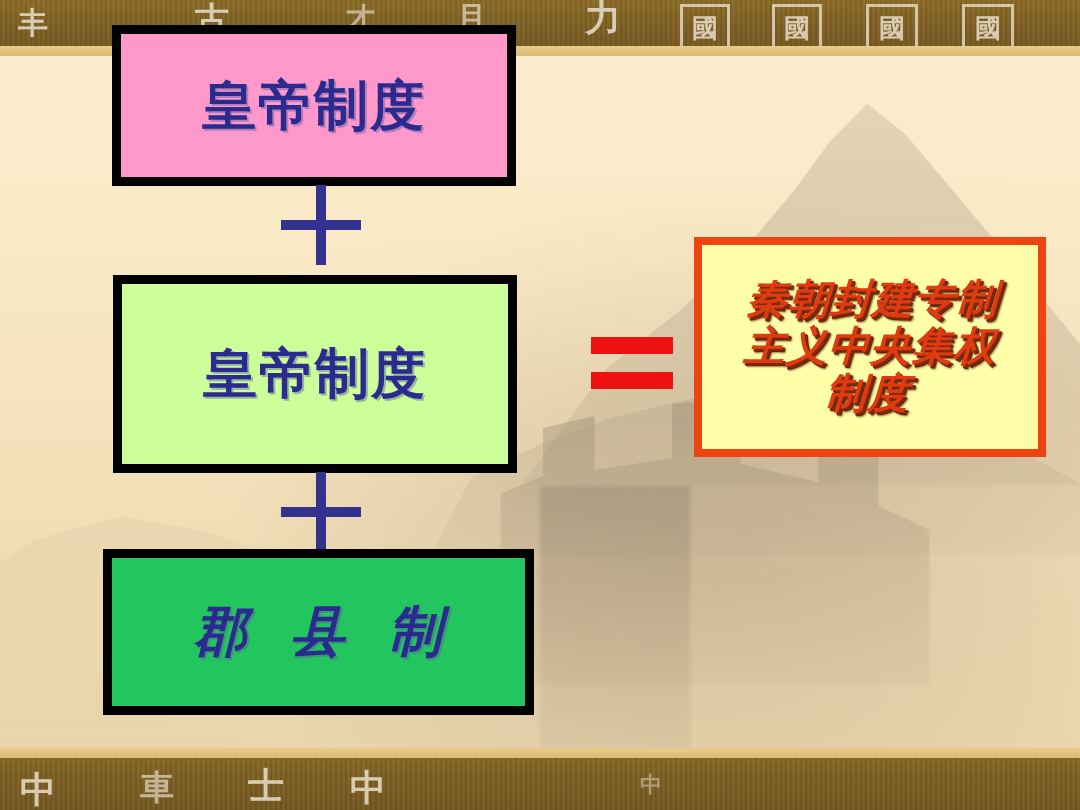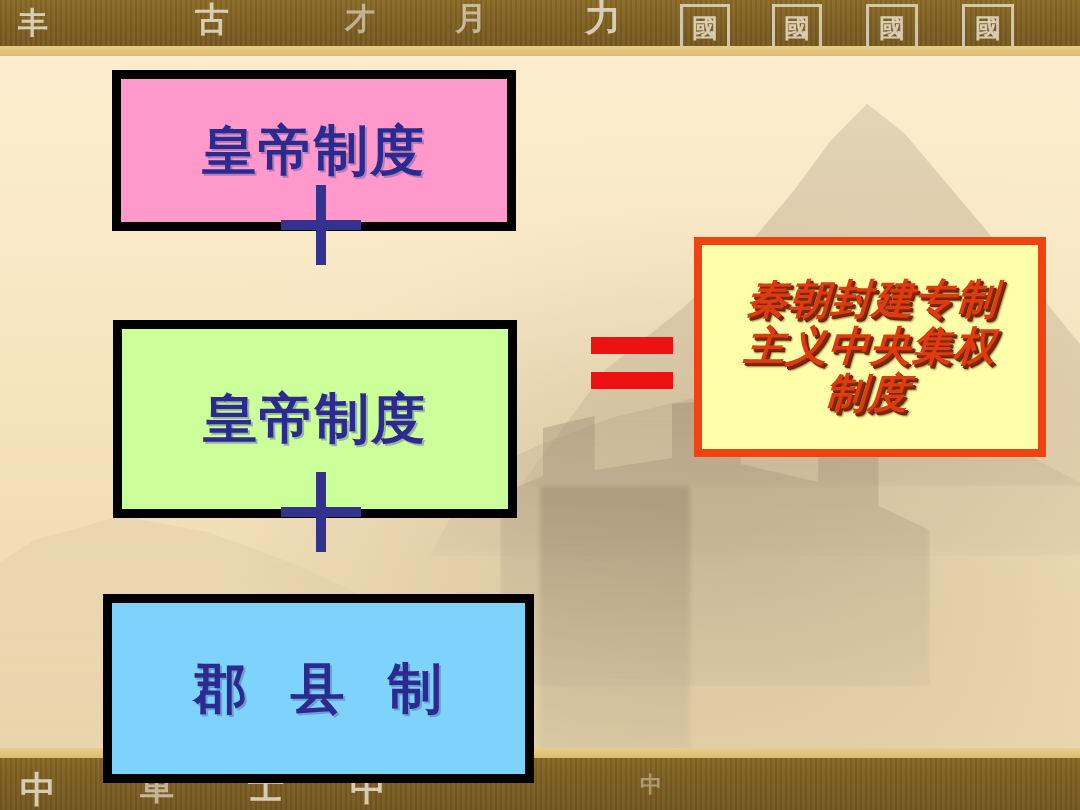--- a/index.html
+++ b/index.html
@@ -155,36 +155,35 @@
   }
 
   
   .concept-box {
     position: absolute;
     border: 9px solid #000000;
     box-sizing: border-box;
     display: flex;
     align-items: center;
     justify-content: center;
-    margin-top: 45px;
   }
   .concept-label {
     font-family: "DejaVu Sans", "Liberation Sans", sans-serif;
     font-weight: 700;
     font-size: 54px;
     color: #2b2b8f;
     letter-spacing: 2px;
     text-shadow: 2px 2px 0 rgba(90,90,160,0.45);
     white-space: pre;
     line-height: 1;
   }
 
   #box-emperor  { left: 112px; top: 25px;  width: 404px; height: 161px; background: #ff99cc; }
   #box-central  { left: 113px; top: 275px; width: 404px; height: 198px; background: #ccff99; }
-  #box-county   { left: 103px; top: 549px; width: 431px; height: 189px; background: #7dd3fc; }
+  #box-county   { left: 103px; top: 549px; width: 431px; height: 166px; background: #22c55e; font-style: italic; }
 
   
   .plus-sign {
     position: absolute;
     width: 80px;
     height: 80px;
   }
   .plus-sign .bar-h,
   .plus-sign .bar-v {
     position: absolute;

